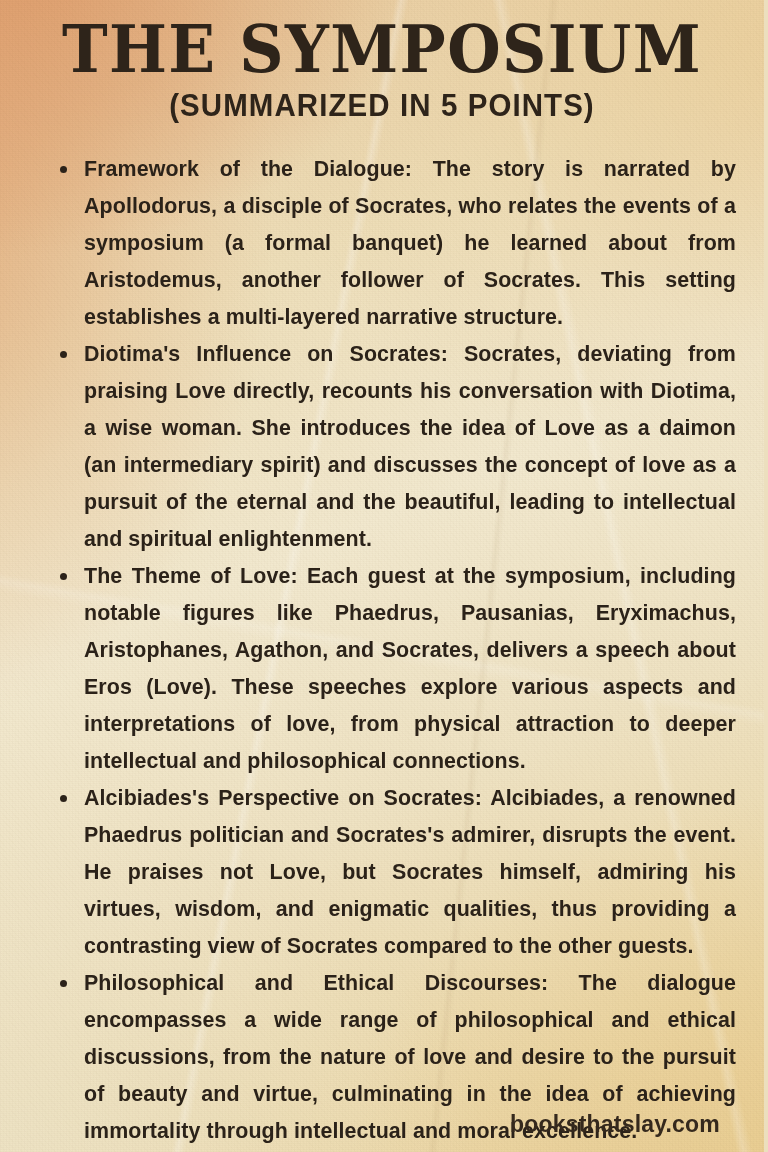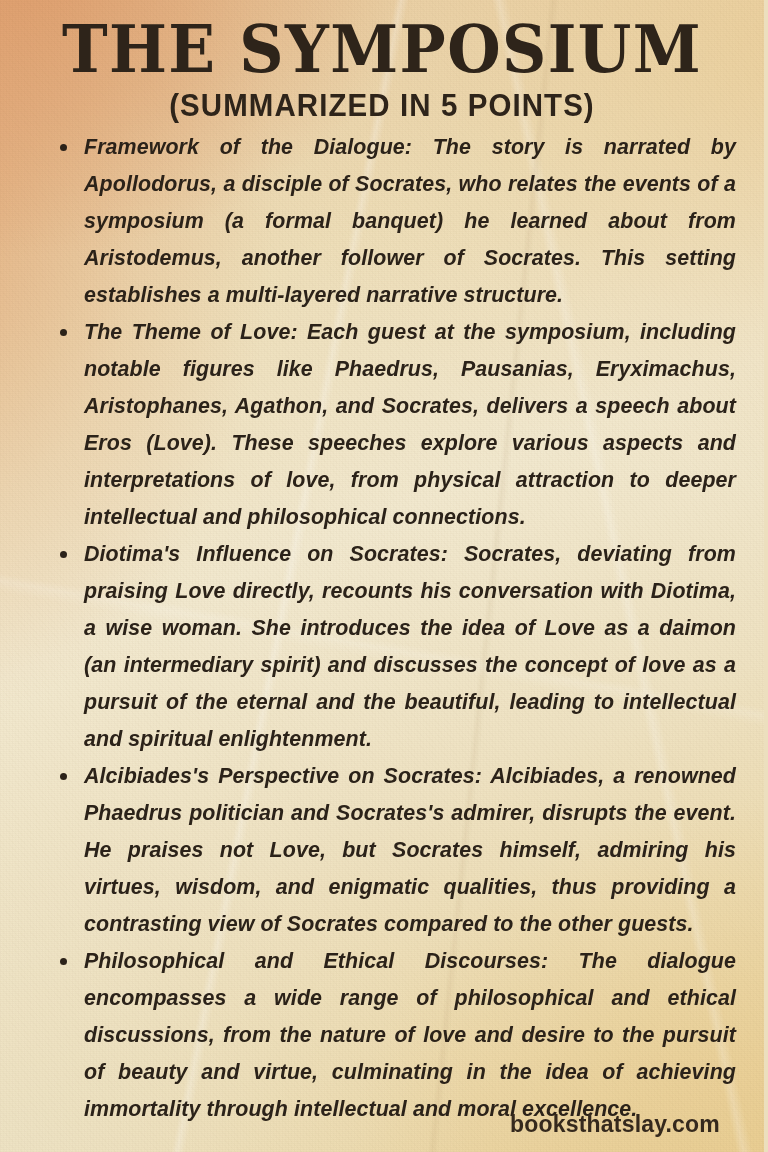--- a/index.html
+++ b/index.html
@@ -91,23 +91,22 @@
     line-height: 1.05;
     letter-spacing: 1.2px;
     color: #2e241a;
     transform: scaleX(0.92);
     transform-origin: center top;
     white-space: nowrap;
   }
 
   .points {
     list-style: none;
-    margin: 6px 0 0 0;
+    margin: 28px 0 0 0;
     padding: 0 28px 0 52px;
-    font-style: italic;
   }
 
   .point {
     position: relative;
     margin: 0 0 0 0;
     padding: 0 0 0 32px;
     font-family: "Liberation Sans", sans-serif;
     font-weight: bold;
     font-size: 21.4px;
     line-height: 37px;
@@ -154,25 +153,25 @@
 
     <h2 class="subtitle">(SUMMARIZED IN 5 POINTS)</h2>
 
     <ul class="points">
       <li class="point">
         <span class="bullet"></span>
         <span class="body">Framework of the Dialogue: The story is narrated by Apollodorus, a disciple of Socrates, who relates the events of a symposium (a formal banquet) he learned about from Aristodemus, another follower of Socrates. This setting establishes a multi-layered narrative structure.</span>
       </li>
       <li class="point">
         <span class="bullet"></span>
-        <span class="body">The Theme of Love: Each guest at the symposium, including notable figures like Phaedrus, Pausanias, Eryximachus, Aristophanes, Agathon, and Socrates, delivers a speech about Eros (Love). These speeches explore various aspects and interpretations of love, from physical attraction to deeper intellectual and philosophical connections.</span>
+        <span class="body">Diotima's Influence on Socrates: Socrates, deviating from praising Love directly, recounts his conversation with Diotima, a wise woman. She introduces the idea of Love as a daimon (an intermediary spirit) and discusses the concept of love as a pursuit of the eternal and the beautiful, leading to intellectual and spiritual enlightenment.</span>
       </li>
       <li class="point">
         <span class="bullet"></span>
-        <span class="body">Diotima's Influence on Socrates: Socrates, deviating from praising Love directly, recounts his conversation with Diotima, a wise woman. She introduces the idea of Love as a daimon (an intermediary spirit) and discusses the concept of love as a pursuit of the eternal and the beautiful, leading to intellectual and spiritual enlightenment.</span>
+        <span class="body">The Theme of Love: Each guest at the symposium, including notable figures like Phaedrus, Pausanias, Eryximachus, Aristophanes, Agathon, and Socrates, delivers a speech about Eros (Love). These speeches explore various aspects and interpretations of love, from physical attraction to deeper intellectual and philosophical connections.</span>
       </li>
       <li class="point">
         <span class="bullet"></span>
         <span class="body">Alcibiades's Perspective on Socrates: Alcibiades, a renowned Phaedrus politician and Socrates's admirer, disrupts the event. He praises not Love, but Socrates himself, admiring his virtues, wisdom, and enigmatic qualities, thus providing a contrasting view of Socrates compared to the other guests.</span>
       </li>
       <li class="point">
         <span class="bullet"></span>
         <span class="body">Philosophical and Ethical Discourses: The dialogue encompasses a wide range of philosophical and ethical discussions, from the nature of love and desire to the pursuit of beauty and virtue, culminating in the idea of achieving immortality through intellectual and moral excellence.</span>
       </li>
     </ul>

